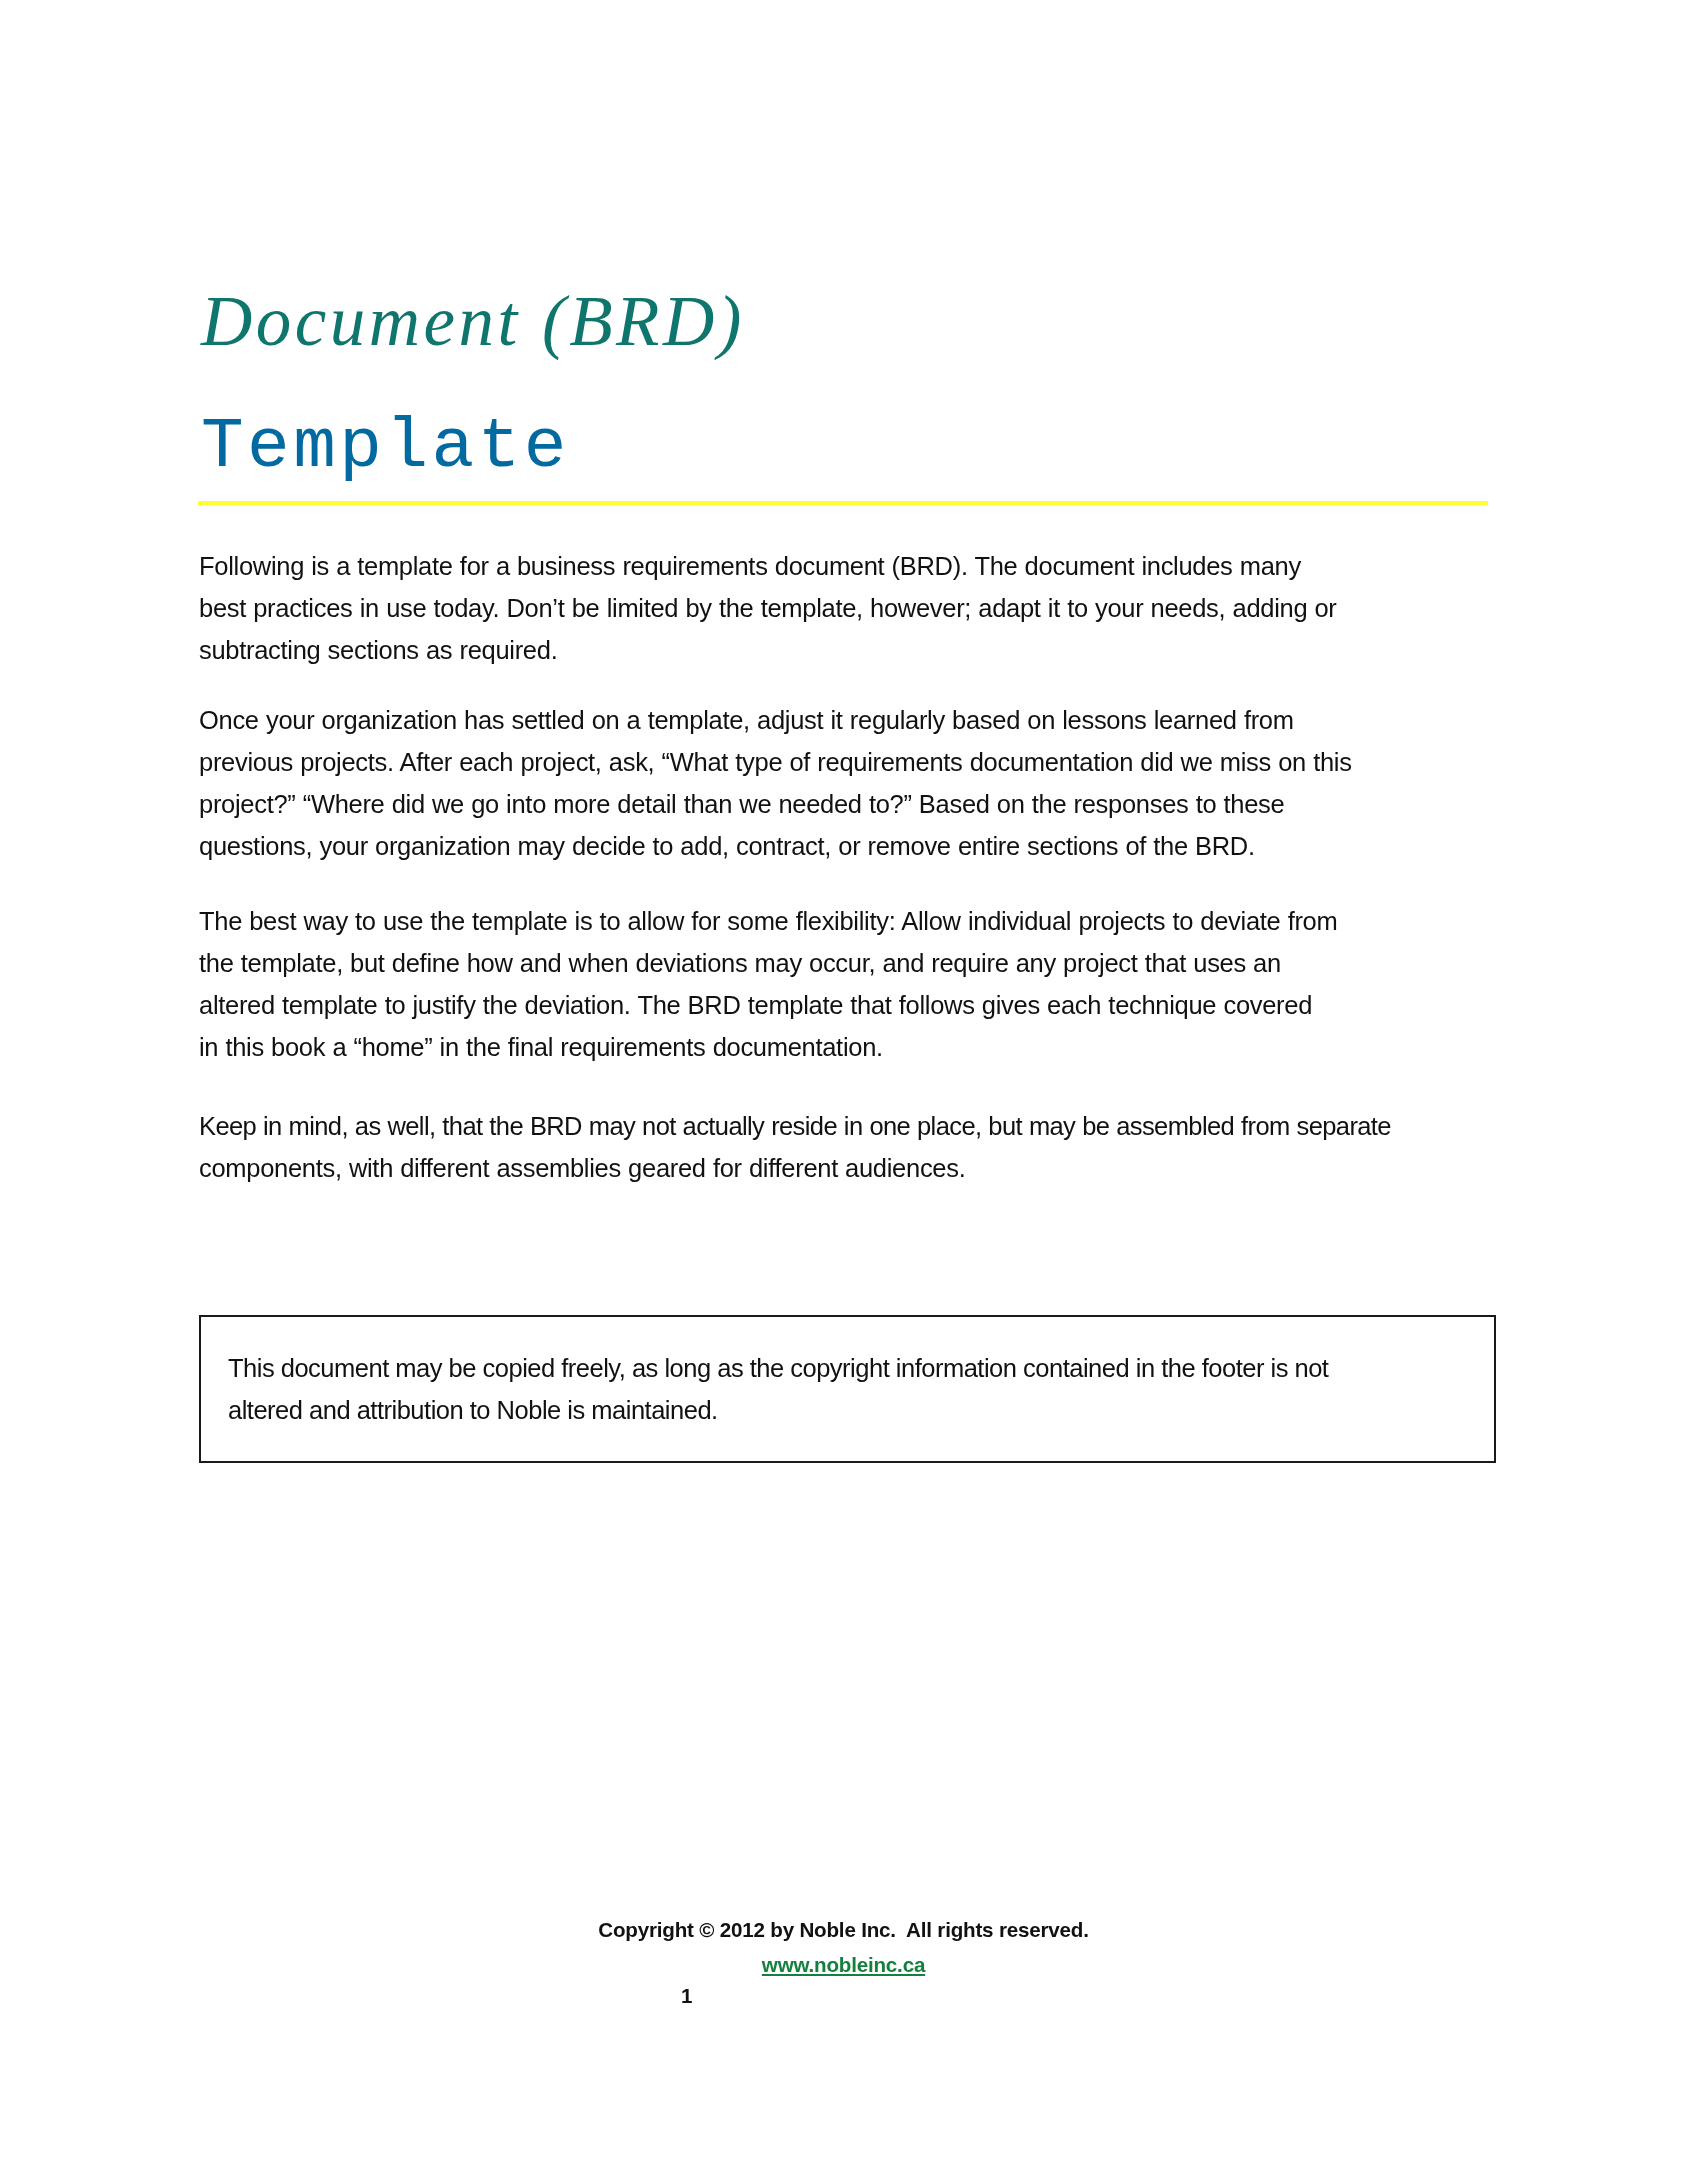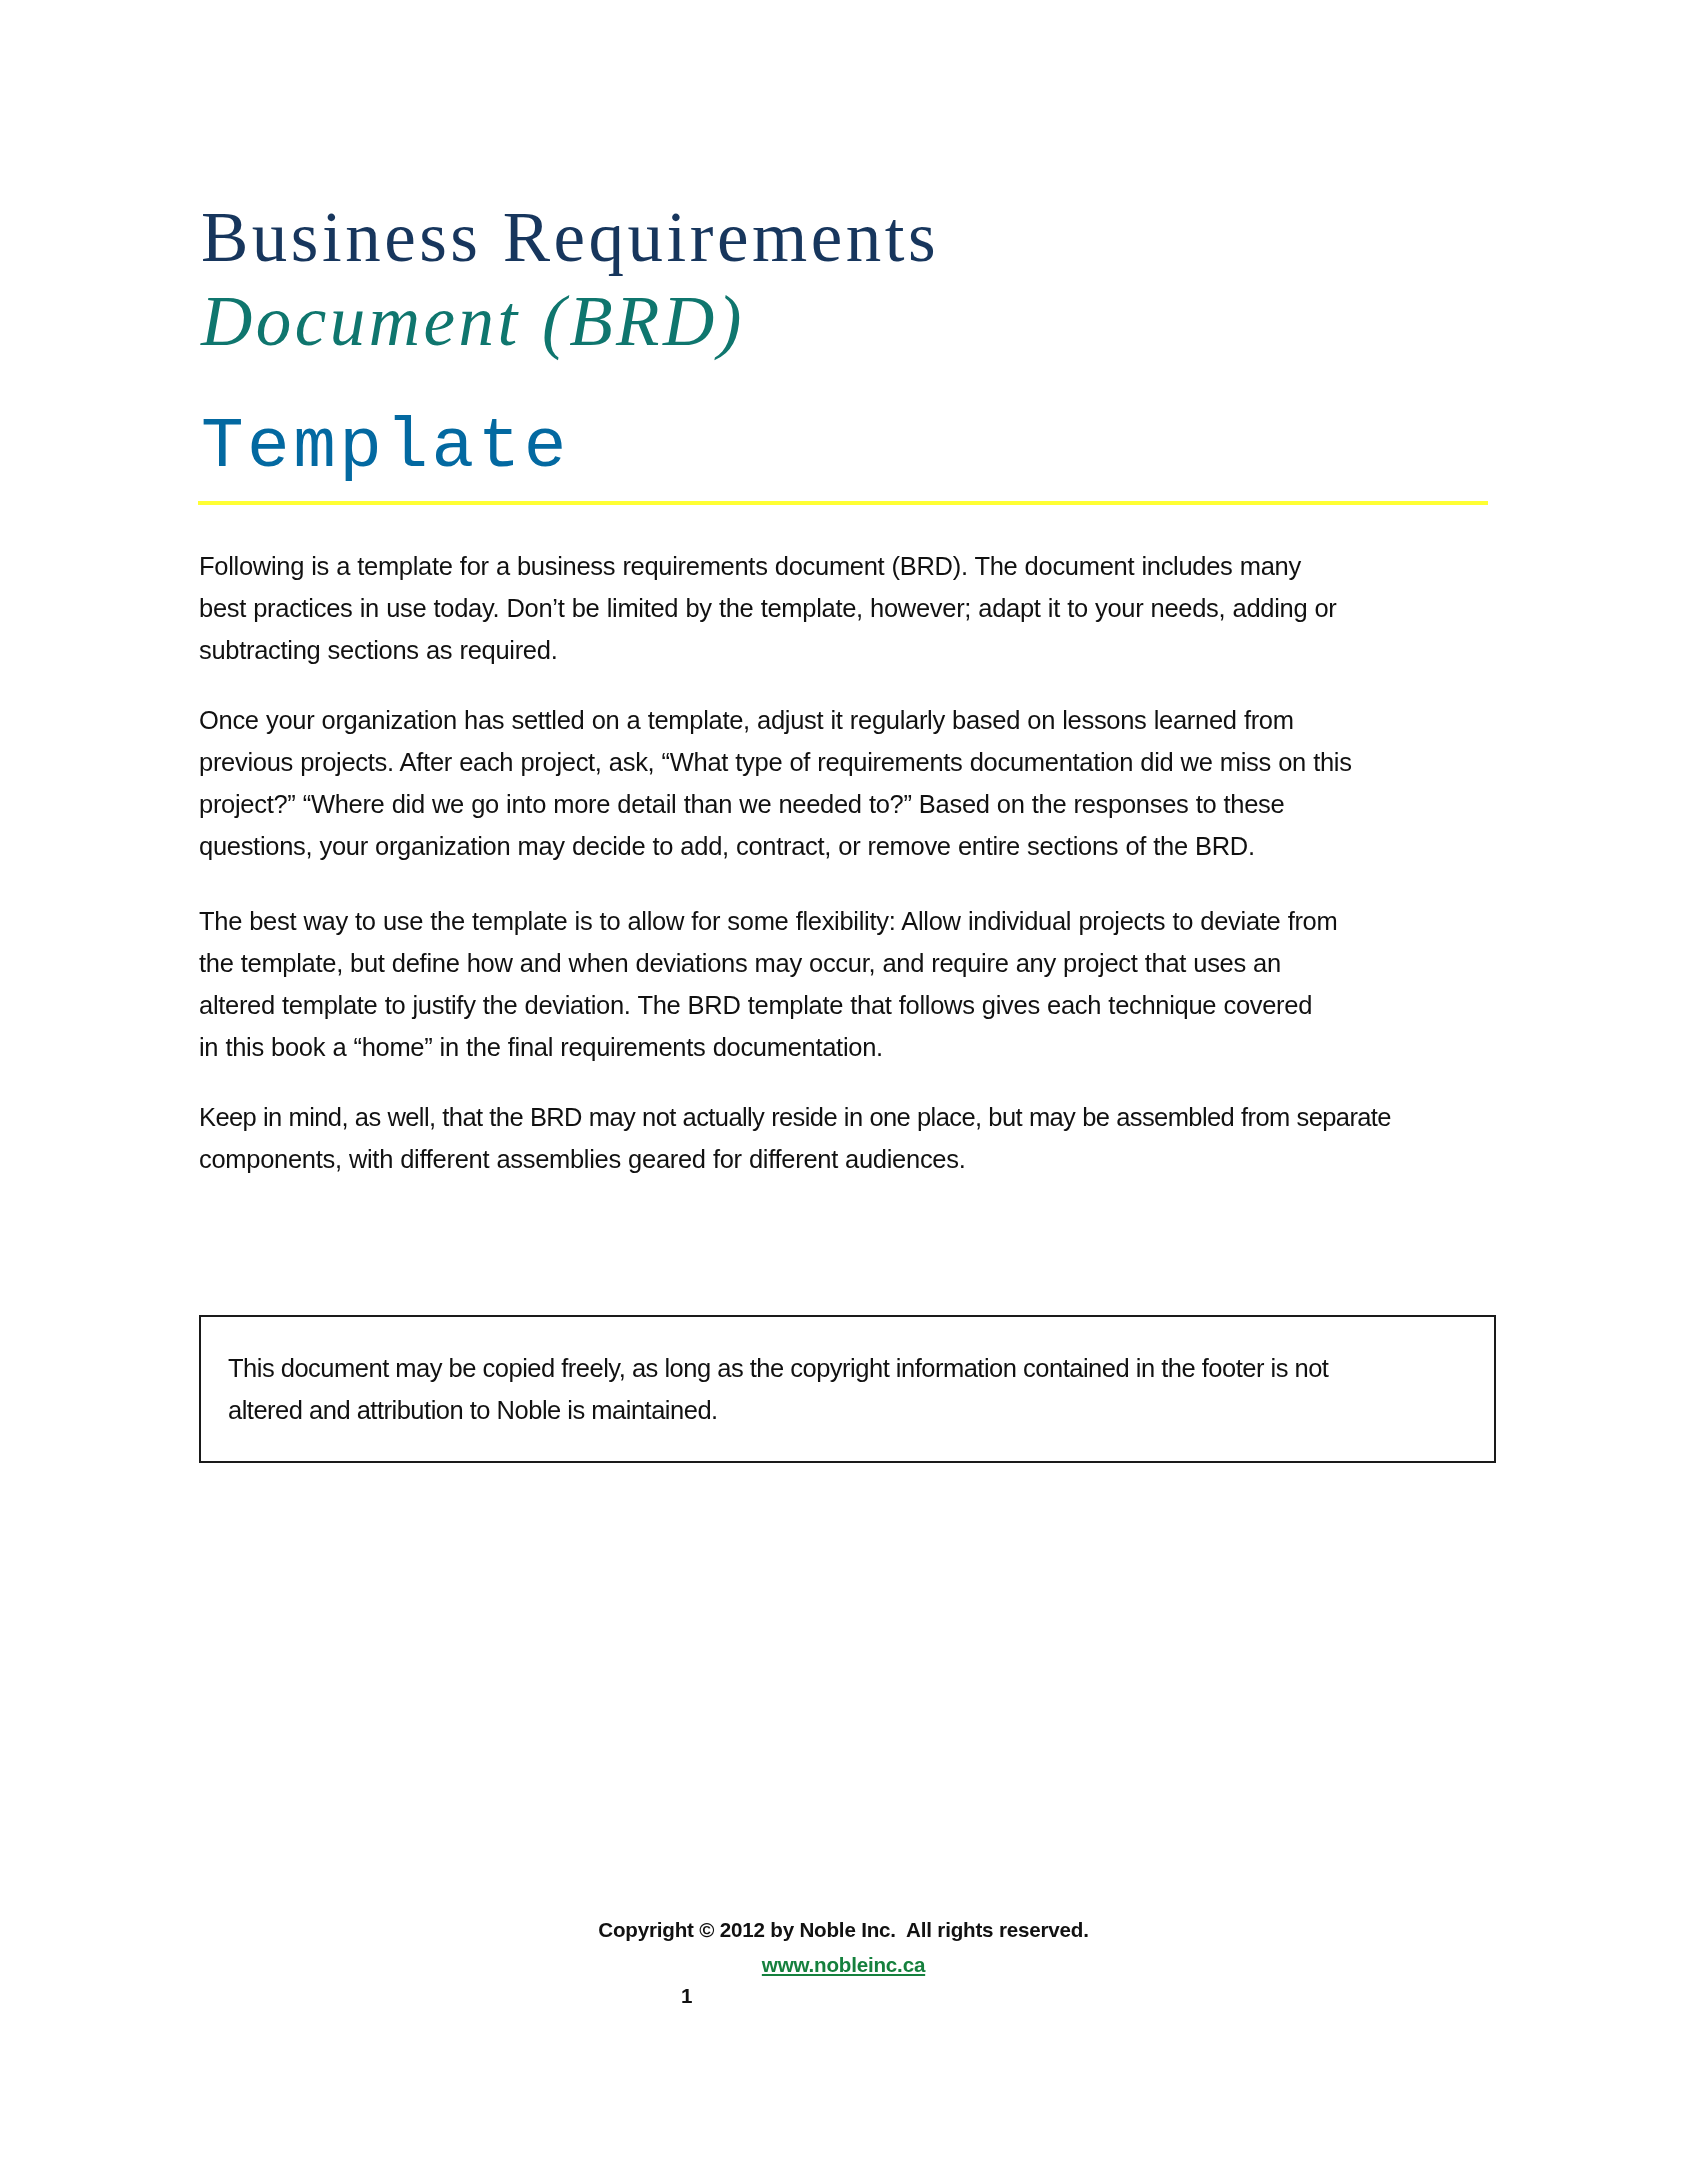--- a/index.html
+++ b/index.html
@@ -57,21 +57,20 @@
     position: absolute; left: 681px; top: 1984px;
     font-family: "Liberation Sans", "DejaVu Sans", sans-serif;
     font-size: 20.6px; font-weight: bold; color: #111;
   }
 </style>
 </head>
 <body>
 
 <div class="page">
 
-  <h1 id="t1" class="title-line" style="color: rgb(23, 54, 93);">Business Requirements</h1>
   <h1 id="t2" class="title-line" style="color: #0f766e; font-style: italic;">Document (BRD)</h1>
   <h1 id="t3" class="title-line" style="color: #0369a1; font-family: Liberation Mono, monospace;">Template</h1>
 
   <div class="rule" id="title-rule" style="background: rgb(255, 255, 51);"></div>
 
   <p id="p2" class="para">
     <span class="ln">Once your organization has settled on a template, adjust it regularly based on lessons learned from</span>
     <span class="ln">previous projects. After each project, ask, “What type of requirements documentation did we miss on this</span>
     <span class="ln">project?” “Where did we go into more detail than we needed to?” Based on the responses to these</span>
     <span class="ln">questions, your organization may decide to add, contract, or remove entire sections of the BRD.</span>
@@ -84,21 +83,21 @@
   </p>
 
   <p id="p3" class="para">
     <span class="ln">The best way to use the template is to allow for some flexibility: Allow individual projects to deviate from</span>
     <span class="ln">the template, but define how and when deviations may occur, and require any project that uses an</span>
     <span class="ln">altered template to justify the deviation. The BRD template that follows gives each technique covered</span>
     <span class="ln">in this book a “home” in the final requirements documentation.</span>
   </p>
 
   <p id="p4" class="para">
-    <span class="ln" style="letter-spacing:-0.6px;">Keep in mind, as well, that the BRD may not actually reside in one place, but may be assembled from separate</span>
+    <span class="ln" style="letter-spacing:-0.6px;margin-top:9px;">Keep in mind, as well, that the BRD may not actually reside in one place, but may be assembled from separate</span>
     <span class="ln">components, with different assemblies geared for different audiences.</span>
   </p>
 
   <div class="notice-box">
     <p class="notice-text">
       <span class="ln">This document may be copied freely, as long as the copyright information contained in the footer is not</span>
       <span class="ln">altered and attribution to Noble is maintained.</span>
     </p>
   </div>
 

